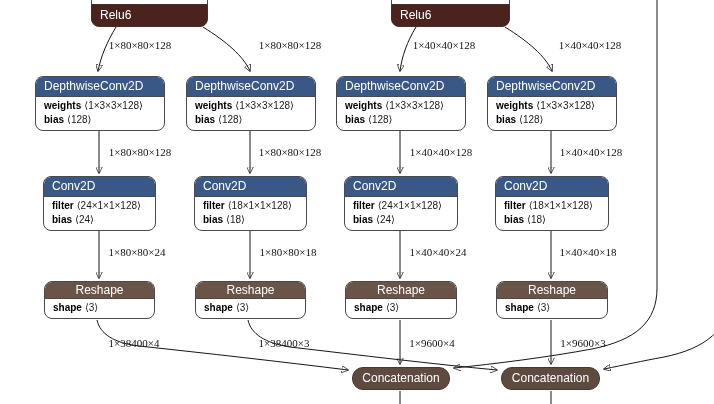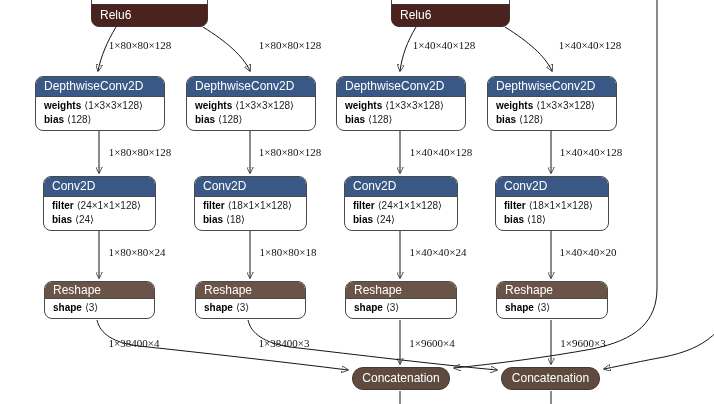--- a/index.html
+++ b/index.html
@@ -13,21 +13,21 @@
   .node {
     position:absolute; background:#ffffff; border:1px solid #4a4a4a;
     border-radius:8px; box-sizing:border-box;
   }
   .hdr {
     height:19px; line-height:19px; padding:0 8px 0 8px; color:#ffffff;
     font-size:12px; border-bottom:1px solid #4a4a4a;
     border-radius:7px 7px 0 0; white-space:nowrap; overflow:hidden;
   }
   .hdr.blue  { background:#3a5885; }
-  .hdr.brown { background:#6a5347; }
+  .hdr.brown { background:#6a5347;text-align:center; }
   .hdr.short { height:16px; line-height:16px; }
   .nbody { padding:2px 6px 3px 8px; font-size:10px; color:#1a1a1a; }
   .prow { line-height:14px; white-space:nowrap; }
   .pname { font-weight:bold; color:#000; }
   .pval  { margin-left:3px; }
 
   .relu-wrap { position:absolute; }
   .relu-top {
     height:15px; background:#ffffff; border:1px solid #4a4a4a;
     border-radius:2px 2px 0 0;
@@ -186,20 +186,20 @@
   <div class="elabel" style="left:566px;top:39px">1×40×40×128</div>
 
   <div class="elabel" style="left:116px;top:146px">1×80×80×128</div>
   <div class="elabel" style="left:266px;top:146px">1×80×80×128</div>
   <div class="elabel" style="left:417px;top:146px">1×40×40×128</div>
   <div class="elabel" style="left:567px;top:146px">1×40×40×128</div>
 
   <div class="elabel" style="left:113px;top:246px">1×80×80×24</div>
   <div class="elabel" style="left:264px;top:246px">1×80×80×18</div>
   <div class="elabel" style="left:414px;top:246px">1×40×40×24</div>
-  <div class="elabel" style="left:564px;top:246px">1×40×40×20</div>
+  <div class="elabel" style="left:564px;top:246px">1×40×40×18</div>
 
   <div class="elabel" style="left:110px;top:337px">1×38400×4</div>
   <div class="elabel" style="left:260px;top:337px">1×38400×3</div>
   <div class="elabel" style="left:408px;top:337px">1×9600×4</div>
   <div class="elabel" style="left:559px;top:337px">1×9600×3</div>
 
 </div>
 
 </body></html>

